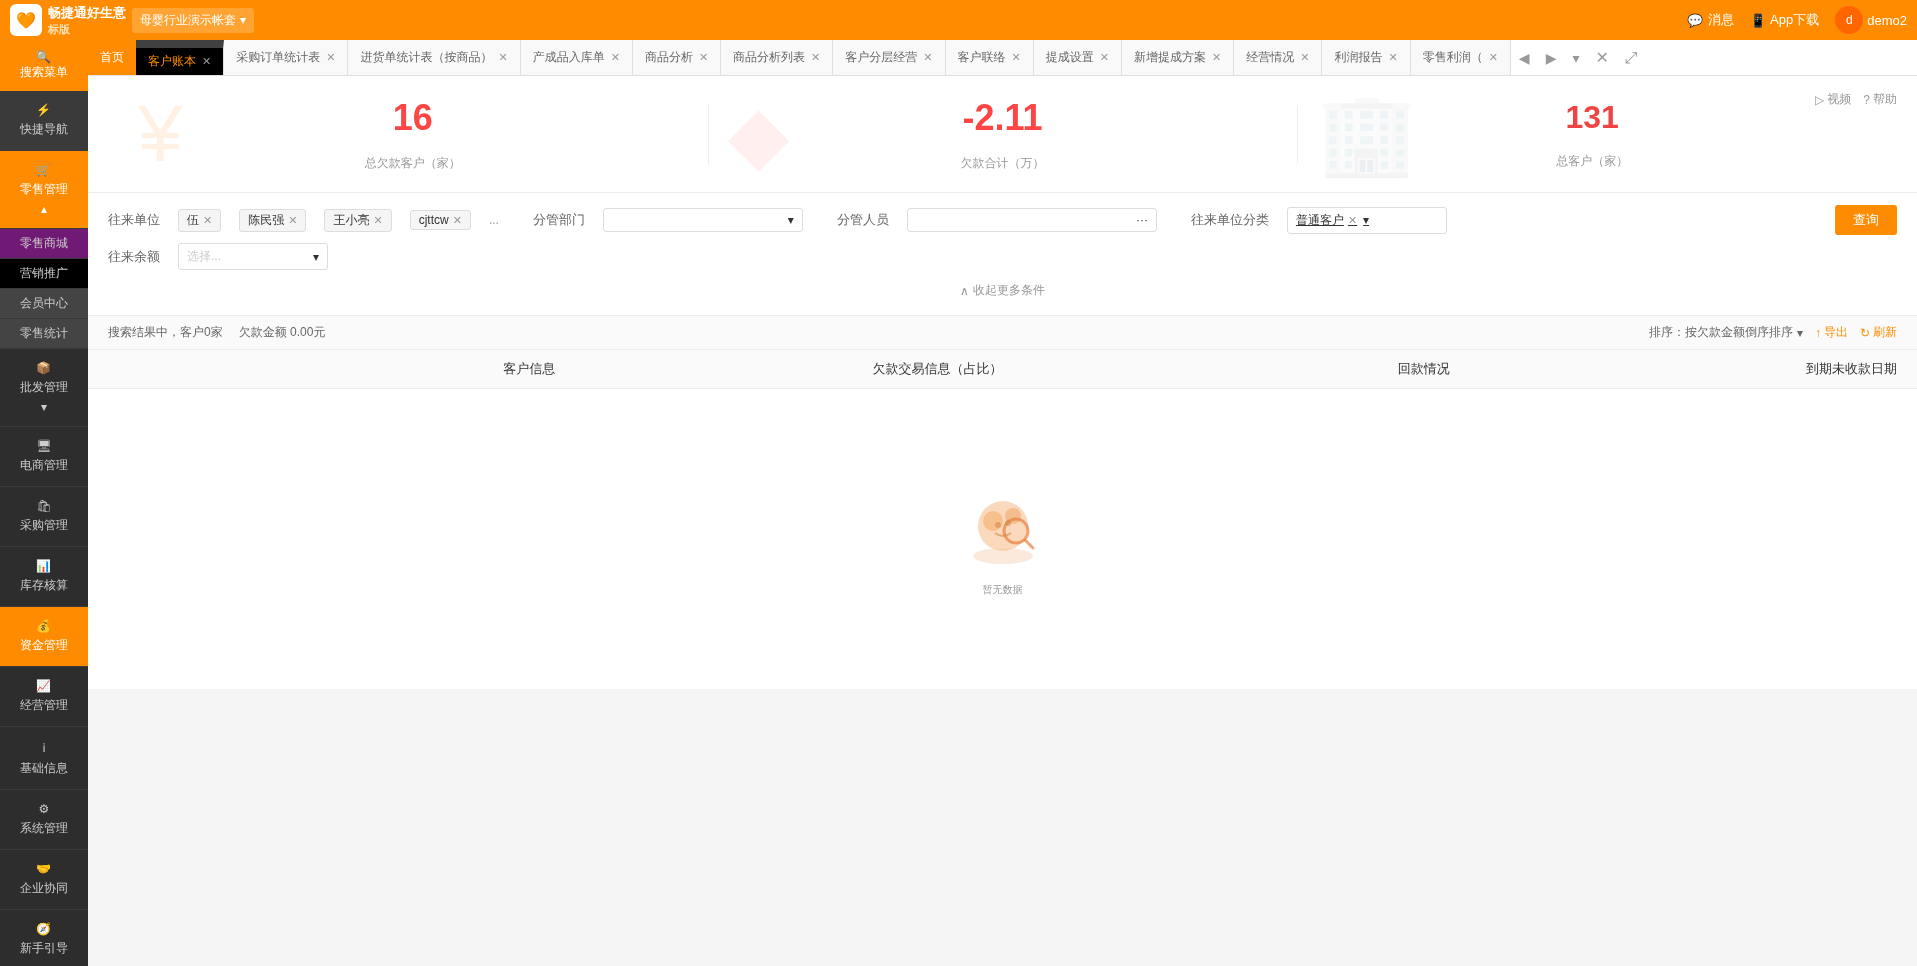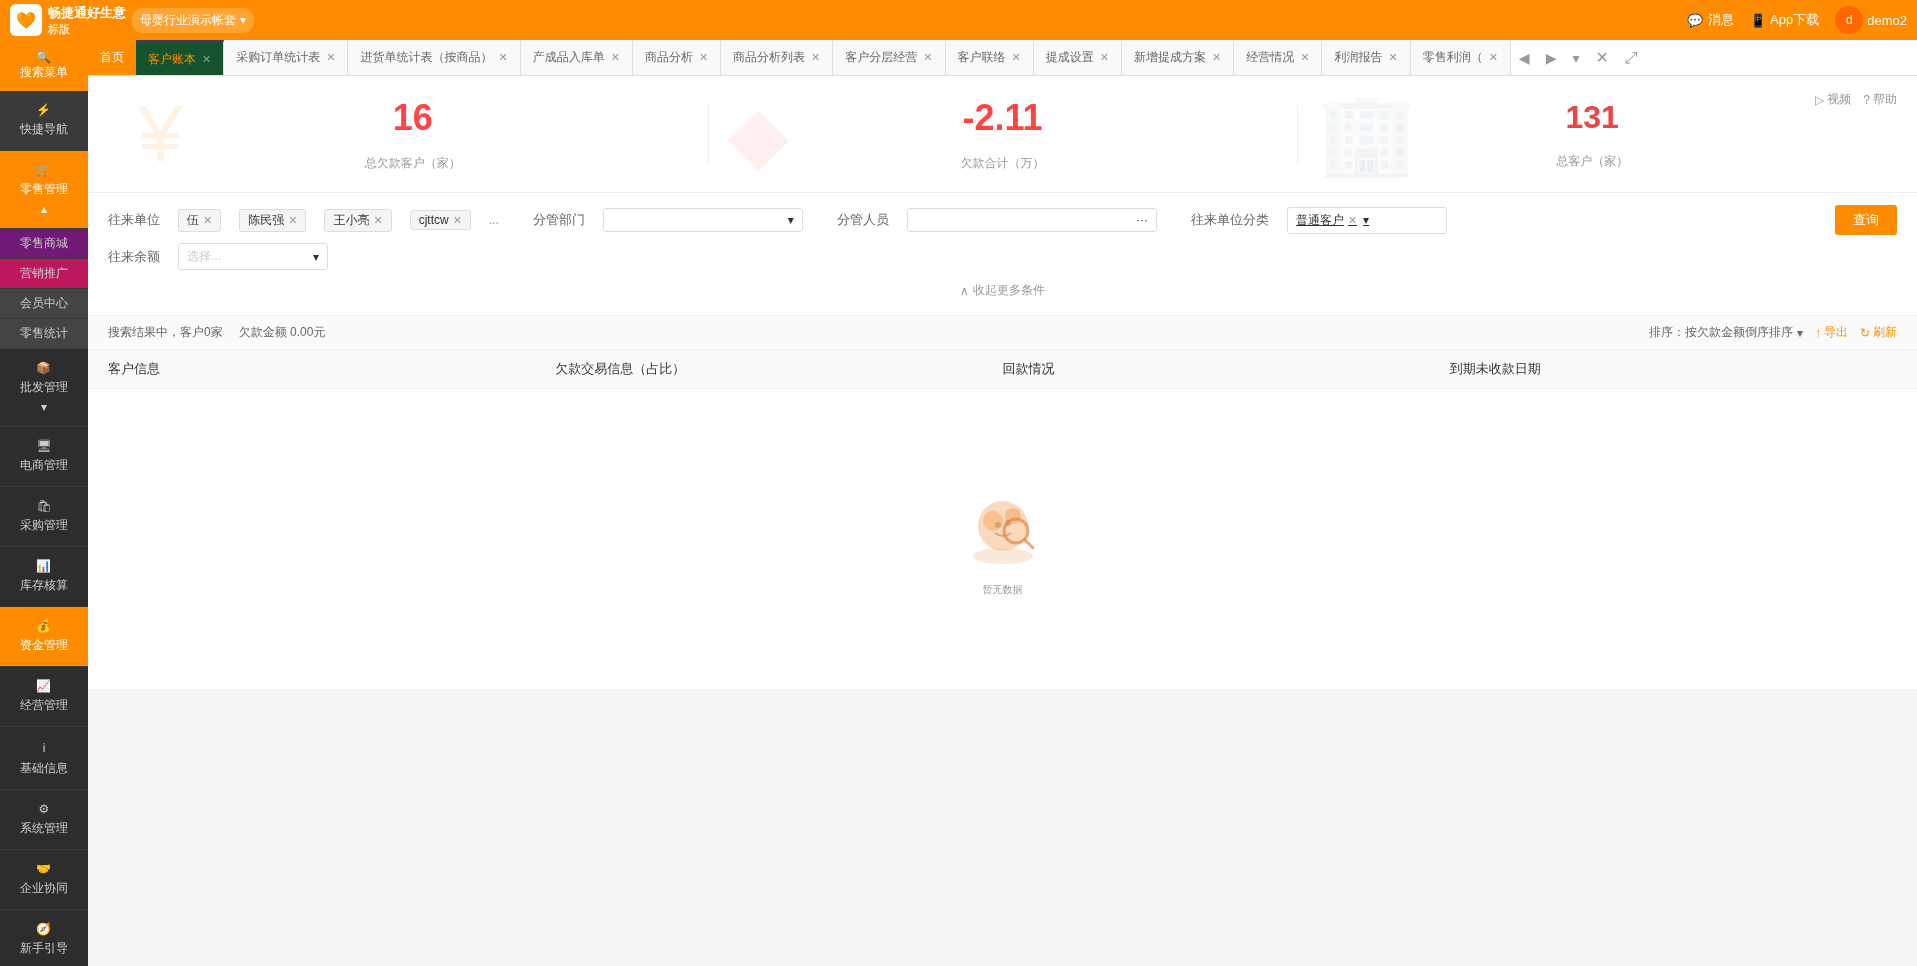--- a/index.html
+++ b/index.html
@@ -12,31 +12,31 @@
     .sidebar { width: 88px; background: #2d2d2d; flex-shrink: 0; display: flex; flex-direction: column; overflow-y: auto; }
     .content-area { flex: 1; display: flex; flex-direction: column; overflow: hidden; }
     .tab-bar { height: 36px; background: #fff; border-bottom: 1px solid #e0e0e0; display: flex; align-items: center; padding: 0; flex-shrink: 0; overflow: hidden; }
     .main-content { flex: 1; overflow-y: auto; background: #f5f5f5; }
 
     
     .logo-area { display: flex; align-items: center; gap: 6px; color: #fff; font-weight: bold; font-size: 14px; flex: 1; }
     .logo-icon { width: 32px; height: 32px; background: #fff; border-radius: 6px; display: flex; align-items: center; justify-content: center; color: #ff8c00; font-size: 16px; font-weight: bold; }
     .logo-text { color: #fff; font-size: 13px; }
     .logo-sub { color: #ffe0b2; font-size: 11px; }
-    .dropdown-btn { background: rgba(255,255,255,0.2); border: none; color: #fff; padding: 4px 8px; border-radius: 11px; cursor: pointer; font-size: 12px; display: flex; align-items: center; gap: 4px; }
+    .dropdown-btn { background: rgba(255,255,255,0.2); border: none; color: #fff; padding: 4px 8px; border-radius: 3px; cursor: pointer; font-size: 12px; display: flex; align-items: center; gap: 4px; }
     .top-right { display: flex; align-items: center; gap: 16px; color: #fff; font-size: 13px; }
     .top-right-item { display: flex; align-items: center; gap: 4px; cursor: pointer; }
     .avatar { width: 28px; height: 28px; background: #ff6600; border-radius: 50%; display: flex; align-items: center; justify-content: center; color: #fff; font-size: 12px; }
     .sidebar-item { padding: 12px 5px; text-align: center; color: #ccc; cursor: pointer; font-size: 12px; display: flex; flex-direction: column; align-items: center; gap: 4px; border-bottom: 1px solid #3a3a3a; }
     .sidebar-item.active { background: #ff8c00; color: #fff; }
     .sidebar-search { background: #ff8c00; color: #fff; padding: 10px 5px; text-align: center; font-size: 12px; cursor: pointer; }
 
     
     .tab { display: flex; align-items: center; padding: 0 12px; height: 36px; border-right: 1px solid #e0e0e0; font-size: 12px; cursor: pointer; white-space: nowrap; color: #666; background: #f9f9f9; flex-shrink: 0; }
-    .tab.active { background: #14532d; color: #ff8c00; border-top: 3px solid #404040; }
+    .tab.active { background: #000000; color: #ff8c00; border-top: 8px solid #404040; }
     .tab.home { background: #ff8c00; color: #fff; border: none; }
     .tab-close { margin-left: 6px; color: #999; font-size: 11px; cursor: pointer; }
     .tab-nav-btn { padding: 0 8px; height: 36px; display: flex; align-items: center; color: #999; cursor: pointer; font-size: 14px; flex-shrink: 0; }
 
     
     .stats-panel { background: #fff; display: flex; align-items: center; padding: 20px 30px; gap: 0; border-bottom: 1px solid #eee; position: relative; }
     .stat-block { flex: 1; text-align: center; position: relative; }
     .stat-block + .stat-block::before { content: ''; position: absolute; left: 0; top: 10%; height: 80%; border-left: 1px solid #eee; }
     .stat-number { font-size: 36px; font-weight: bold; color: #ff4444; line-height: 1.2; }
     .stat-number.negative { color: #ff4444; }
@@ -59,21 +59,21 @@
 
     
     .result-bar { background: #fafafa; padding: 8px 20px; display: flex; align-items: center; justify-content: space-between; border-bottom: 1px solid #eee; font-size: 12px; color: #666; }
     .result-bar-left { display: flex; gap: 16px; }
     .result-bar-right { display: flex; align-items: center; gap: 12px; }
     .sort-select { display: flex; align-items: center; gap: 4px; color: #666; cursor: pointer; }
     .export-btn { color: #ff8c00; cursor: pointer; display: flex; align-items: center; gap: 3px; }
     .refresh-btn { color: #ff8c00; cursor: pointer; display: flex; align-items: center; gap: 3px; }
 
     
-    .data-table { width: 100%; background: #fff; }
+    .data-table { width: 100%; background: #fff; text-align: right; }
     .table-header { display: grid; grid-template-columns: 1fr 1fr 1fr 1fr; padding: 10px 20px; background: #fafafa; border-bottom: 1px solid #eee; font-weight: 500; color: #333; font-size: 13px; }
     .table-body { min-height: 300px; display: flex; flex-direction: column; align-items: center; justify-content: center; padding: 60px 20px; }
     .empty-state { display: flex; flex-direction: column; align-items: center; gap: 12px; }
     .empty-text { color: #999; font-size: 10px; }
 
     
     ::-webkit-scrollbar { width: 6px; height: 6px; }
     ::-webkit-scrollbar-thumb { background: #ccc; border-radius: 3px; }
   </style>
 </head>
@@ -121,21 +121,21 @@
         <div>快捷导航</div>
       </div>
       <div class="sidebar-item active">
         <div>🛒</div>
         <div>零售管理</div>
         <div>▴</div>
       </div>
       <div class="sidebar-item" style="background:#701a75;padding:6px 5px;">
         <div style="color:#ccc;font-size:12px;">零售商城</div>
       </div>
-      <div class="sidebar-item" style="background:#be185d;padding:6px 5px;">
+      <div class="sidebar-item" style="background:#000000;padding:6px 5px;">
         <div style="color:#ccc;font-size:12px;">营销推广</div>
       </div>
       <div class="sidebar-item" style="background:#444;padding:6px 5px;">
         <div style="color:#ccc;font-size:12px;">会员中心</div>
       </div>
       <div class="sidebar-item" style="background:#444;padding:6px 5px;">
         <div style="color:#ccc;font-size:12px;">零售统计</div>
       </div>
       <div class="sidebar-item">
         <div>📦</div>

